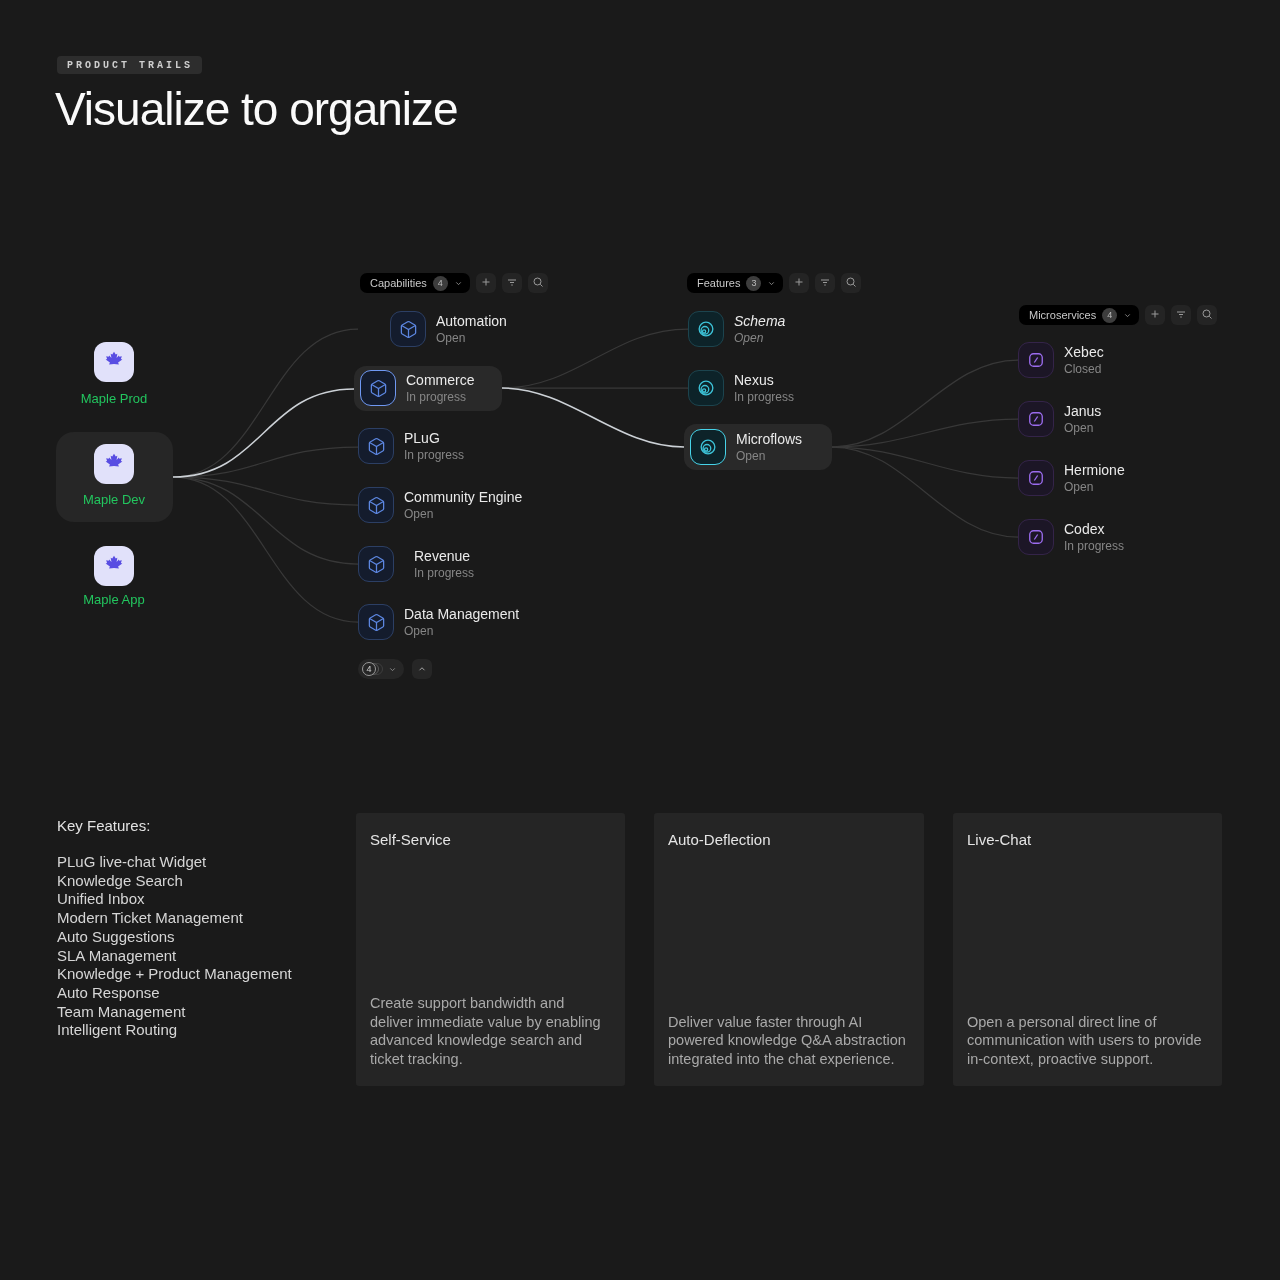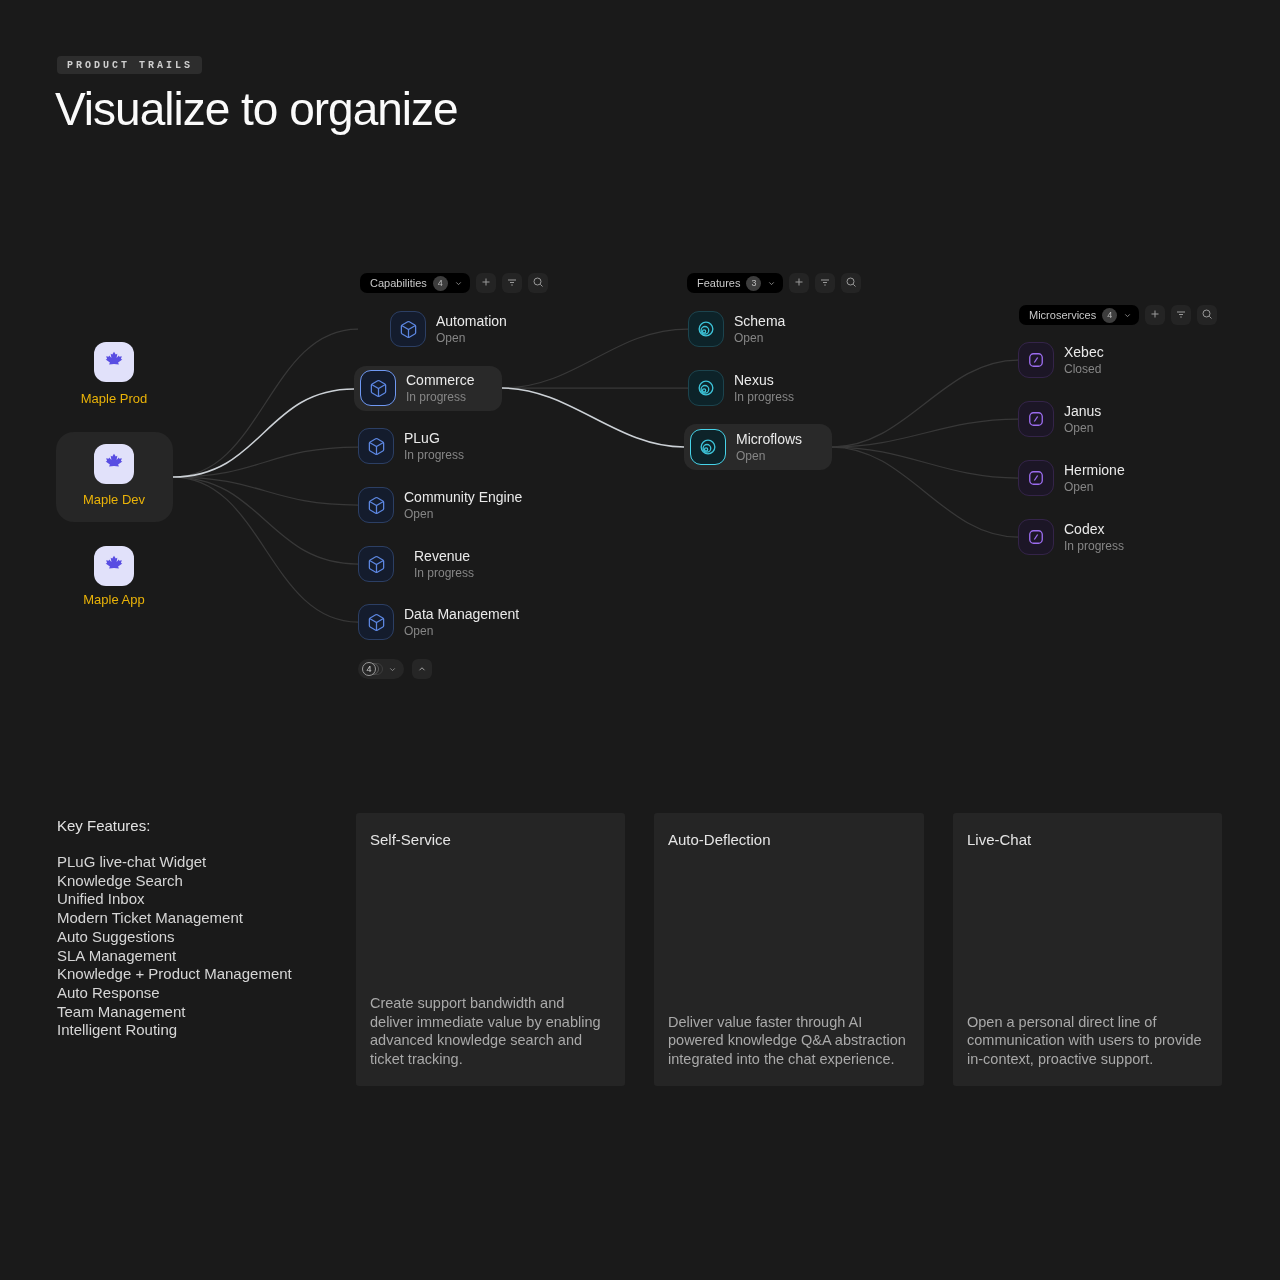--- a/index.html
+++ b/index.html
@@ -37,21 +37,21 @@
   .nstatus { font-size:12px; color:#868686; line-height:13px; white-space:nowrap; }
 
   .sel-card { position:absolute; background:#292929; border-radius:12px; }
 
   
   .maple-icon { position:absolute; width:40px; height:40px; border-radius:12px;
                 background:#e1e1fa; display:flex; align-items:center; justify-content:center;
                 cursor:pointer; }
   .maple-icon svg { fill:#584de2; }
   .maple-label { position:absolute; width:116px; text-align:center; font-size:13px;
-                 color:#eab308; }
+                 color:#22c55e; }
   .dev-card { position:absolute; left:56px; top:432px; width:117px; height:90px;
               background:#262626; border-radius:18px; }
 
   
   .col-header { position:absolute; display:flex; align-items:center; gap:6px; }
   .pill { display:flex; align-items:center; gap:6px; background:#000000; border-radius:7px;
           padding:3px 7px 3px 10px; height:20px; cursor:pointer; }
   .pill-label { font-size:11px; color:#c9c9c9; white-space:nowrap; }
   .pill-count { width:15px; height:15px; border-radius:50%; background:#3d3d3d; color:#bdbdbd;
                 font-size:9px; display:flex; align-items:center; justify-content:center; }
@@ -281,21 +281,21 @@
           </svg></span>
       </div>
     <div class="icon-btn">
         <span><svg width="12" height="12" viewBox="0 0 24 24" fill="none" stroke-width="2">
             <circle cx="11" cy="11" r="7"></circle>
             <path d="M16.5 16.5L21 21"></path>
           </svg></span>
       </div>
   </div>
 
-  <div class="row" style="left:688px; top:311px;">
+  <div class="row" style="left:688px; top:311px;font-style:italic;">
     <div class="sq-icon icon-cyan">
         <svg width="20" height="20" viewBox="0 0 24 24" fill="none" stroke-width="1.6">
           <circle cx="12" cy="12" r="8.2"></circle>
           <circle cx="10.7" cy="13.6" r="4.6"></circle>
           <circle cx="9.7" cy="14.9" r="1.9"></circle>
         </svg>
       </div>
     <div class="ntext">
         <div class="ntitle">Schema</div>
         <div class="nstatus">Open</div>

